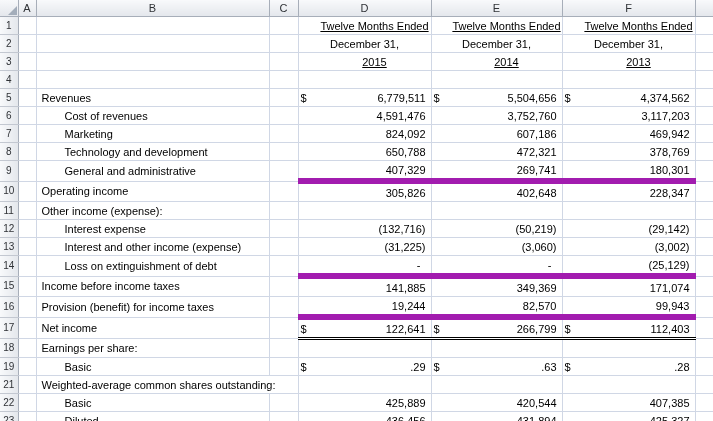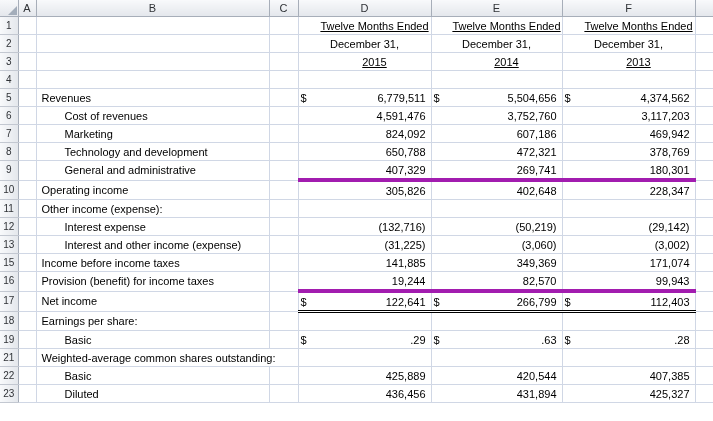--- a/index.html
+++ b/index.html
@@ -29,21 +29,21 @@
     border-left: 9px solid transparent; border-bottom: 9px solid #a3adba;
   }
   .lbl  { display: inline-block; padding-left: 5px; }
   .ind1 { padding-left: 28px; }
   .acct { display: flex; padding: 0 5px 0 2px; }
   .cur  { flex: 0 0 auto; }
   .num  { flex: 1 1 auto; text-align: right; }
   .dash { padding-right: 5px; }
   .center { text-align: center; }
   .u    { text-decoration: underline; margin-left: 20px; }
-  .rule1 { border-bottom: 4px solid #a21caf; }
+  .rule1 { border-bottom: 6px solid #a21caf; }
   .rule2 { border-bottom: 3px double #000; }
 </style>
 </head>
 <body>
 
 <div class="sheet">
   <table>
     <colgroup>
       <col style="width:18px">
         <col style="width:18px">
@@ -292,20 +292,42 @@
             </div>
           </td>
           <td>
             <div class="acct">
               <span class="num">(3,002)</span>
             </div>
           </td>
           <td></td>
         </tr>
         <tr>
+          <td class="rowhdr">14</td>
+          <td></td>
+          <td><span class="lbl ind1">Loss on extinguishment of debt</span></td>
+          <td></td>
+          <td class="rule1">
+            <div class="acct">
+              <span class="num dash">-</span>
+            </div>
+          </td>
+          <td class="rule1">
+            <div class="acct">
+              <span class="num dash">-</span>
+            </div>
+          </td>
+          <td class="rule1">
+            <div class="acct">
+              <span class="num">(25,129)</span>
+            </div>
+          </td>
+          <td></td>
+        </tr>
+        <tr>
           <td class="rowhdr">15</td>
           <td></td>
           <td><span class="lbl">Income before income taxes</span></td>
           <td></td>
           <td>
             <div class="acct">
               <span class="num">141,885</span>
             </div>
           </td>
           <td>

